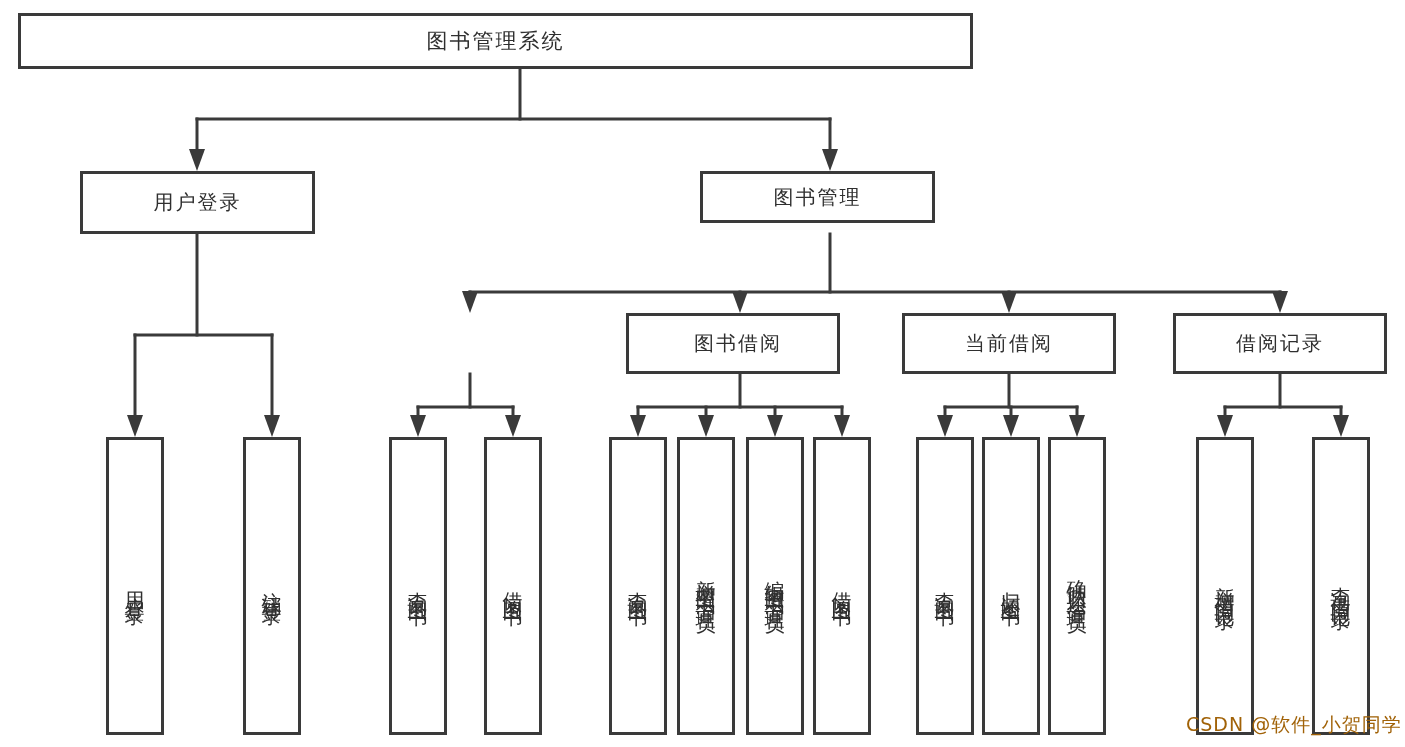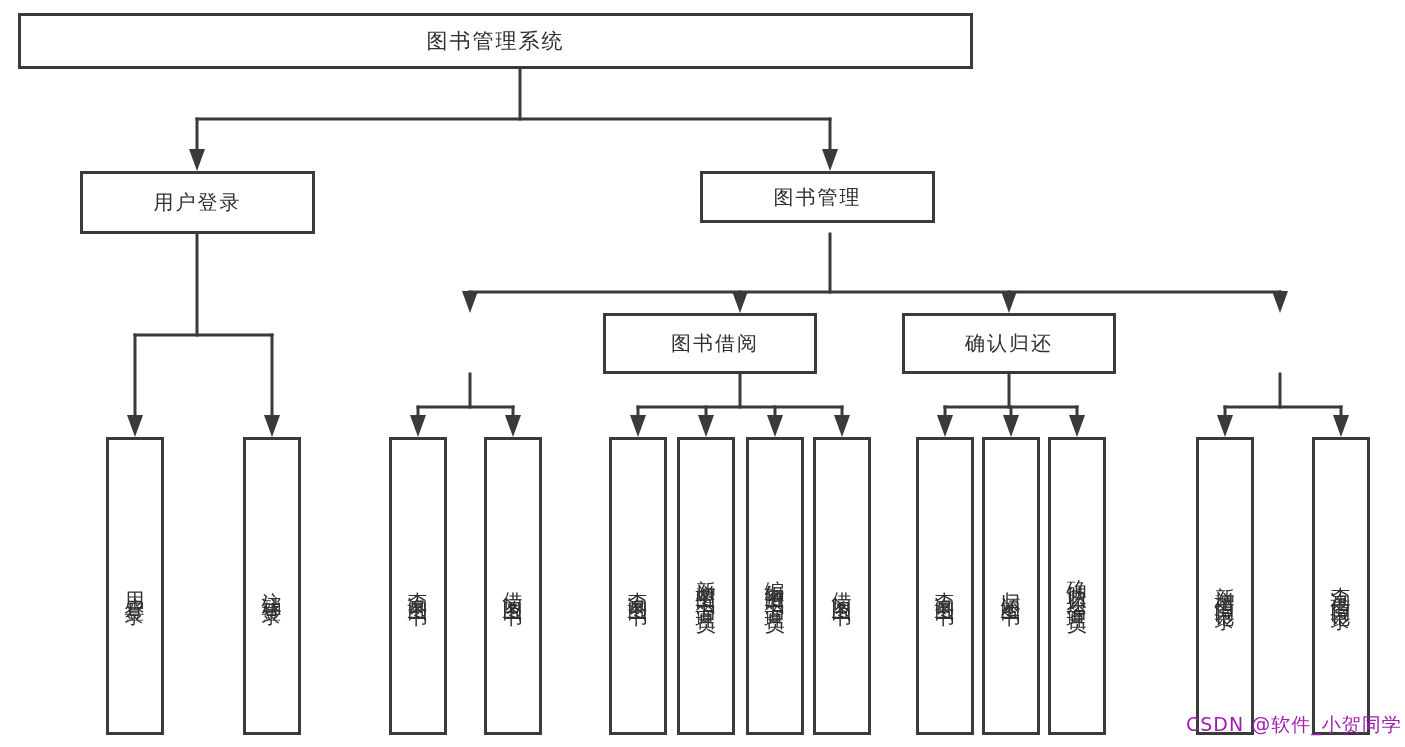--- a/index.html
+++ b/index.html
@@ -33,37 +33,37 @@
     line-height:1;
   }
   
   .n-root{left:18px;top:13px;width:955px;height:56px;font-size:21px;}
   
   .n-userlogin{left:80px;top:171px;width:235px;height:63px;}
   .n-bookmgmt{left:700px;top:171px;width:235px;height:52px;}
   
   .l3{top:313px;width:214px;height:61px;}
   .n-newbook{left:363px;}
-  .n-borrowmod{left:603px;padding-left:10px;}
+  .n-borrowmod{left:626px;padding-left:10px;}
   .n-current{left:902px;}
   .n-records{left:1173px;}
   
   .leaf{top:437px;width:58px;height:298px;}
   .x1{left:106px;}  .x2{left:243px;}
   .x3{left:389px;}  .x4{left:484px;}
   .x5{left:609px;}  .x6{left:677px;}  .x7{left:746px;}  .x8{left:813px;}
   .x9{left:916px;}  .x10{left:982px;} .x11{left:1048px;}
   .x12{left:1196px;}.x13{left:1312px;}
   #watermark{
     position:absolute;
     left:1186px;top:712px;
     z-index:3;
     font-size:19px;
     letter-spacing:1px;
-    color:#a21caf;
+    color:#a16207;
     white-space:nowrap;
   }
 </style>
 </head>
 <body>
 
 <div id="canvas">
 
   <svg id="connectors" width="1405" height="747" viewBox="0 0 1405 747" stroke="#3a3a3a" stroke-width="3" fill="#3a3a3a" stroke-linecap="square">
 
@@ -135,21 +135,24 @@
     <span>用户登录</span>
   </div>
   <div class="node hnode n-bookmgmt">
     <span>图书管理</span>
   </div>
 
   <div class="node hnode l3 n-borrowmod">
     <span>图书借阅</span>
   </div>
   <div class="node hnode l3 n-current">
-    <span>确认归还</span>
+    <span>当前借阅</span>
+  </div>
+  <div class="node hnode l3 n-records">
+    <span>借阅记录</span>
   </div>
 
   <div class="node vnode leaf x1">
     <span>用户登录</span>
   </div>
   <div class="node vnode leaf x2">
     <span>注销登录</span>
   </div>
   <div class="node vnode leaf x3">
     <span>查询图书</span>

